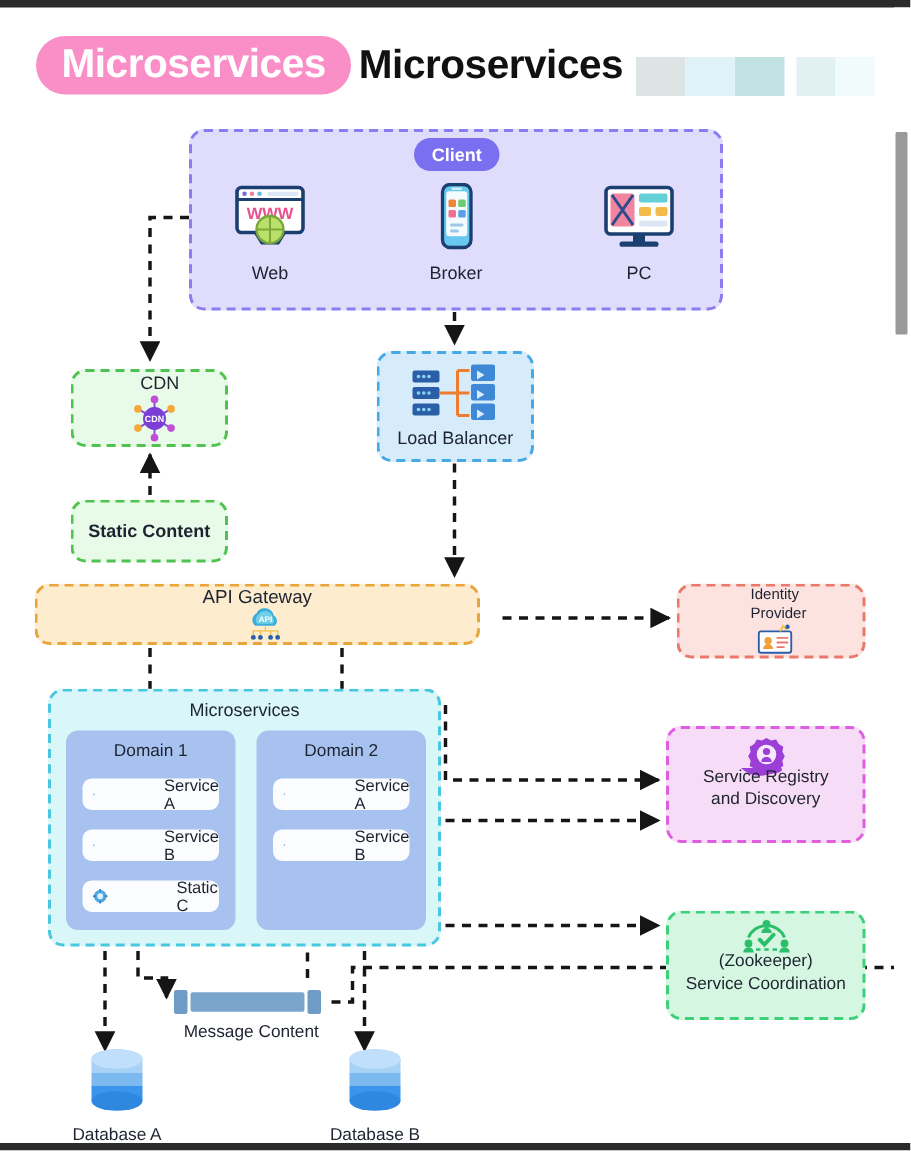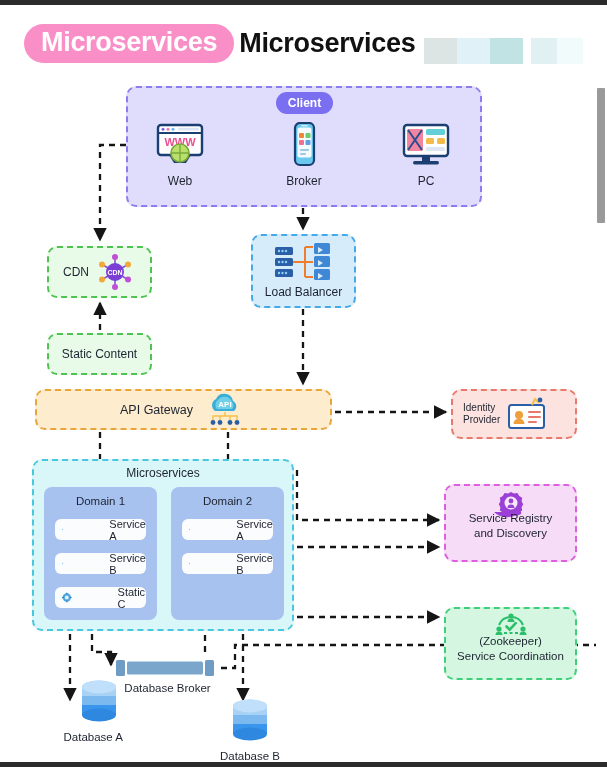--- a/index.html
+++ b/index.html
@@ -27,21 +27,21 @@
   .title-rest { color: #111111; font-size: 27px; font-weight: bold; margin-left: 5px; letter-spacing: -0.3px; }
 
   .deco { position: absolute; top: 38px; height: 26px; }
   .deco1 { left: 424px; width: 33px; background: #dde5e4; }
   .deco2 { left: 457px; width: 33px; background: #e0f2f7; }
   .deco3 { left: 490px; width: 33px; background: #c2e3e4; }
   .deco4 { left: 531px; width: 26px; background: #e0f0f3; }
   .deco5 { left: 557px; width: 26px; background: #f2fbfb; }
 
   
-  .box { position: absolute; border-radius: 10px; }
+  .box { position: absolute; border-radius: 10px; flex-direction: column; }
   .dashed { border-style: dashed; border-width: 2px; }
 
   
   #client-box { left: 126px; top: 86px; width: 356px; height: 121px;
     background: #e0dcfb; border-color: #8b7df0; }
   #client-pill { position: absolute; left: 276px; top: 92px; width: 57px; height: 22px;
     background: #7a6ff0; border-radius: 11px; color: #fff; font-size: 12px; font-weight: bold;
     display: flex; align-items: center; justify-content: center; }
   .client-item { position: absolute; width: 74px; text-align: center; }
   #ci-web { left: 143px; top: 122px; }
@@ -50,29 +50,29 @@
   .client-item .cap { font-size: 12px; color: #1d2330; margin-top: 3px; }
 
   
   #cdn-box { left: 47px; top: 246px; width: 105px; height: 52px;
     background: #e8fbe8; border-color: #4fc24f; display: flex; align-items: center; }
   #cdn-text { margin-left: 14px; font-size: 12px; color: #1d2330; }
 
   
   #static-box { left: 47px; top: 333px; width: 105px; height: 42px;
     background: #e8fbe8; border-color: #4fc24f; display: flex; align-items: center; justify-content: center; }
-  #static-box span { font-size: 12px; color: #1d2330; }
+  #static-box span { font-size: 12px; color: #1d2330; font-weight: bold; }
 
   
   #lb-box { left: 251px; top: 234px; width: 105px; height: 74px;
     background: #d6ecfb; border-color: #47a8e8; }
   #lb-label { position: absolute; left: 251px; top: 285px; width: 105px; font-size: 12px; color: #1d2330; text-align: center; }
 
   
-  #api-box { left: 35px; top: 389px; width: 297px; height: 41px;
+  #api-box { left: 23px; top: 389px; width: 297px; height: 41px;
     background: #fdeccd; border-color: #e8a53c; display: flex; align-items: center; justify-content: center; }
   #api-text { font-size: 12.5px; color: #1d2330; }
 
   
   #ms-box { left: 32px; top: 459px; width: 262px; height: 172px;
     background: #d9f6f9; border-color: #49c7e0; }
   #ms-title { position: absolute; left: 32px; top: 466px; width: 262px; text-align: center;
     font-size: 12px; color: #1d2330; }
   .domain { position: absolute; width: 113px; height: 133px; background: #a8c2f0; border-radius: 8px; }
   #dom1 { left: 44px; top: 487px; }
@@ -100,21 +100,21 @@
   #coord-text { position: absolute; left: 444px; top: 634px; width: 133px; text-align: center;
     font-size: 11.5px; color: #1d2330; line-height: 1.3; }
 
   
   #mb-bar { position: absolute; left: 116px; top: 659px; width: 103px; height: 18px; }
   #mb-label { position: absolute; left: 110px; top: 682px; width: 115px; text-align: center;
     font-size: 11.5px; color: #1d2330; }
 
   
   .dbwrap { position: absolute; width: 90px; text-align: center; }
-  #db-a { left: 33px; top: 678px; text-align: right; }
+  #db-a { left: 33px; top: 697px; }
   #db-b { left: 205px; top: 697px; }
   .dbwrap .cap { font-size: 11.5px; color: #1d2330; margin-top: 2px; }
 
   svg.edges { position: absolute; left: 0; top: 0; width: 607px; height: 767px; pointer-events: none; }
 </style>
 </head>
 <body>
 
 <div id="page">
 
@@ -406,21 +406,21 @@
   <div id="coord-text">
     <div>(Zookeeper)</div>
     <div>Service Coordination</div>
   </div>
 
   <svg id="mb-bar" viewBox="0 0 103 18">
     <rect x="0" y="1" width="9" height="16" rx="1.5" fill="#6e9cc4"></rect>
     <rect x="11" y="2.5" width="76" height="13" rx="1.5" fill="#7aa6cc"></rect>
     <rect x="89" y="1" width="9" height="16" rx="1.5" fill="#6e9cc4"></rect>
   </svg>
-  <div id="mb-label">Database Broker</div>
+  <div id="mb-label">Message Content</div>
 
   <div class="dbwrap" id="db-a">
     <svg width="48" height="47" viewBox="0 0 48 47">
       <ellipse cx="24" cy="9" rx="17" ry="6.5" fill="#9fcdf2"></ellipse>
       <rect x="7" y="9" width="34" height="9" fill="#a8d2f5"></rect>
       <rect x="7" y="18" width="34" height="9" fill="#7cb9ef"></rect>
       <rect x="7" y="27" width="34" height="10" fill="#3a95ec"></rect>
       <ellipse cx="24" cy="37" rx="17" ry="6.5" fill="#2e88e0"></ellipse>
       <ellipse cx="24" cy="9" rx="17" ry="6.5" fill="#bfdffa"></ellipse>
     </svg>

